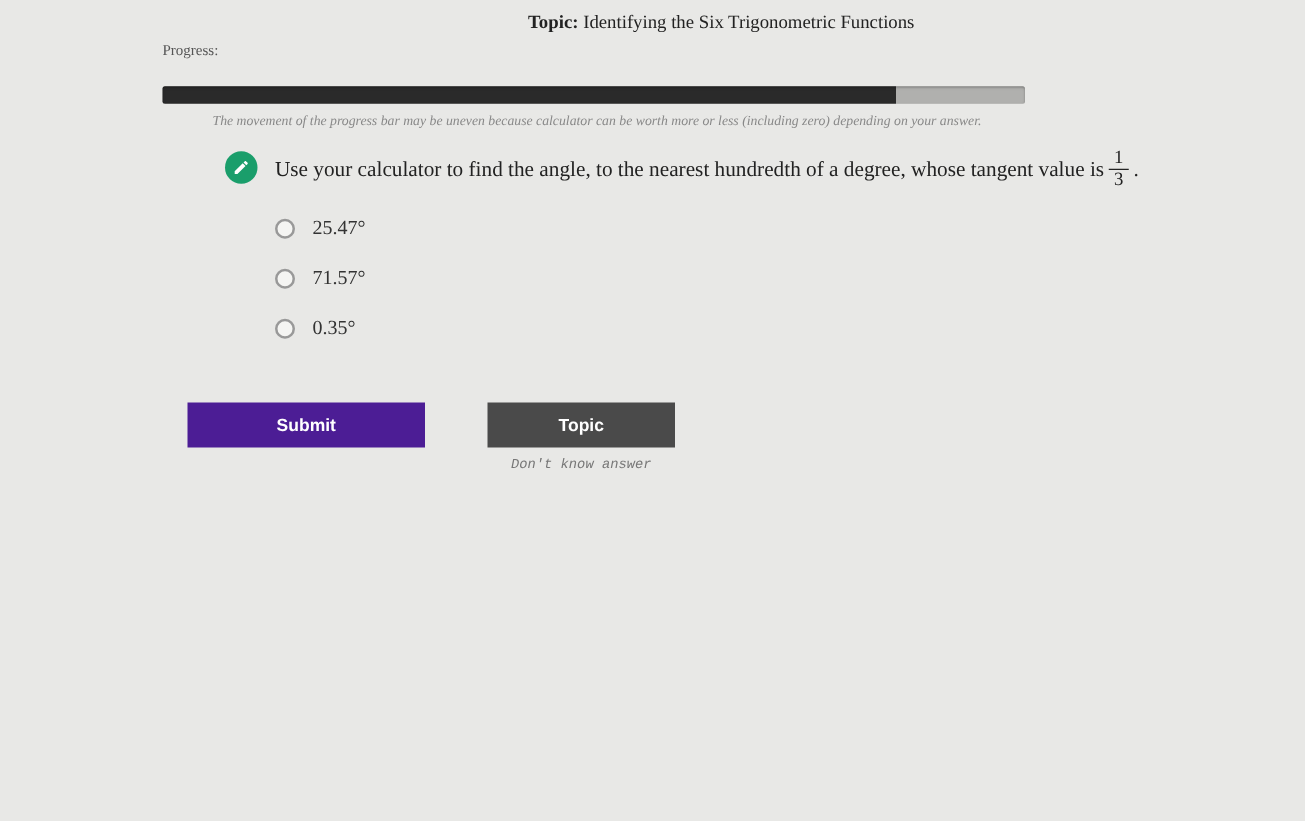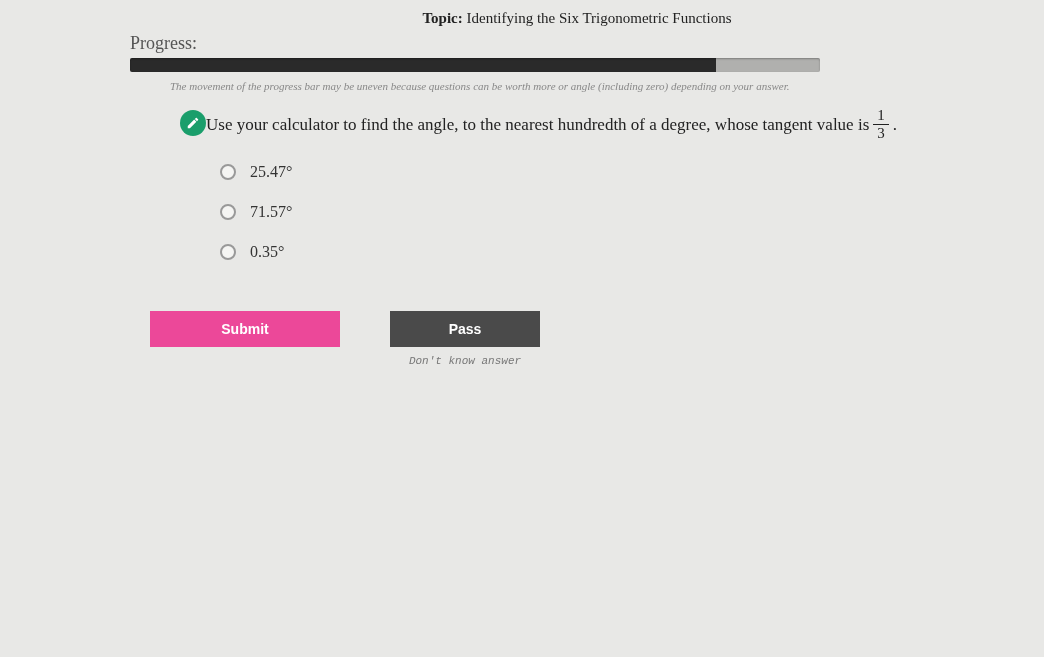--- a/index.html
+++ b/index.html
@@ -22,23 +22,23 @@
     .topic-line {
       font-size: 15px;
       color: #222;
       margin-bottom: 6px;
       text-align: center;
     }
     .topic-label {
       font-weight: bold;
     }
     .progress-label {
-      font-size: 18px;
+      font-size: 12px;
       color: #555;
-      margin-bottom: 4px;
+      margin-bottom: 21px;
     }
     .progress-bar {
       width: 690px;
       height: 14px;
       background: linear-gradient(to right, #2a2a2a 0%, #2a2a2a 85%, #b0b0ae 85%, #b0b0ae 100%);
       border-radius: 2px;
       box-shadow: inset 0 1px 2px rgba(0,0,0,0.3);
     }
     .progress-note {
       font-size: 11px;
@@ -47,20 +47,21 @@
       margin-top: 8px;
       margin-left: 40px;
     }
     .question-area {
       margin-left: 160px;
       margin-top: 16px;
     }
     .question-row {
       display: flex;
       align-items: flex-start;
+      gap: 14px;
       margin-bottom: 22px;
     }
     .edit-icon {
       width: 26px;
       height: 26px;
       background: #1a9e6b;
       border-radius: 50%;
       display: flex;
       align-items: center;
       justify-content: center;
@@ -133,21 +134,21 @@
       font-size: 14px;
       font-weight: bold;
       font-family: Arial, sans-serif;
       cursor: pointer;
       display: flex;
       align-items: center;
       justify-content: center;
       gap: 4px;
     }
     .btn-submit {
-      background: #ec4899;
+      background: #4c1d95;
     }
     .btn-pass {
       background: #4a4a4a;
       width: 150px;
     }
     .pass-col {
       display: flex;
       flex-direction: column;
       align-items: center;
     }
@@ -162,21 +163,21 @@
 </head>
 <body>
 
 <div class="header">
   <div class="topic-line">
     <span class="topic-label">Topic:</span>
     <span>Identifying the Six Trigonometric Functions</span>
   </div>
   <div class="progress-label">Progress:</div>
   <div class="progress-bar"></div>
-  <div class="progress-note">The movement of the progress bar may be uneven because questions can be worth more or angle (including zero) depending on your answer.</div>
+  <div class="progress-note">The movement of the progress bar may be uneven because calculator can be worth more or less (including zero) depending on your answer.</div>
 </div>
 
 <div class="question-area">
   <div class="question-row">
     <div class="edit-icon">
       <svg viewBox="0 0 24 24">
           <path d="M3 17.25V21h3.75L17.81 9.94l-3.75-3.75L3 17.25zM20.71 7.04c.39-.39.39-1.02 0-1.41l-2.34-2.34c-.39-.39-1.02-.39-1.41 0l-1.83 1.83 3.75 3.75 1.83-1.83z"></path>
         </svg>
     </div>
     <div class="question-text">
@@ -204,17 +205,17 @@
     </div>
   </div>
 </div>
 
 <div class="buttons">
   <button class="btn btn-submit">
     <span>Submit</span>
   </button>
   <div class="pass-col">
     <button class="btn btn-pass">
-      <span>Pass</span>
+      <span>Topic</span>
     </button>
     <div class="dont-know">Don't know answer</div>
   </div>
 </div>
 
 </body></html>

